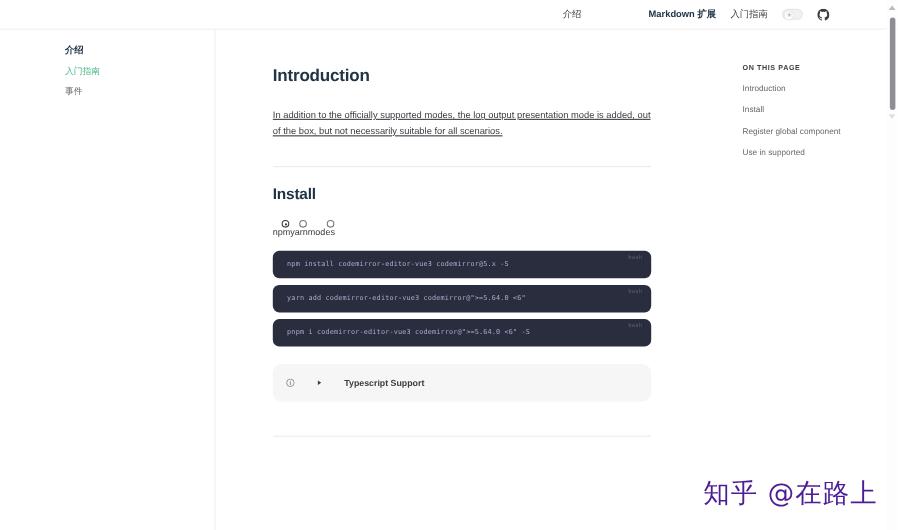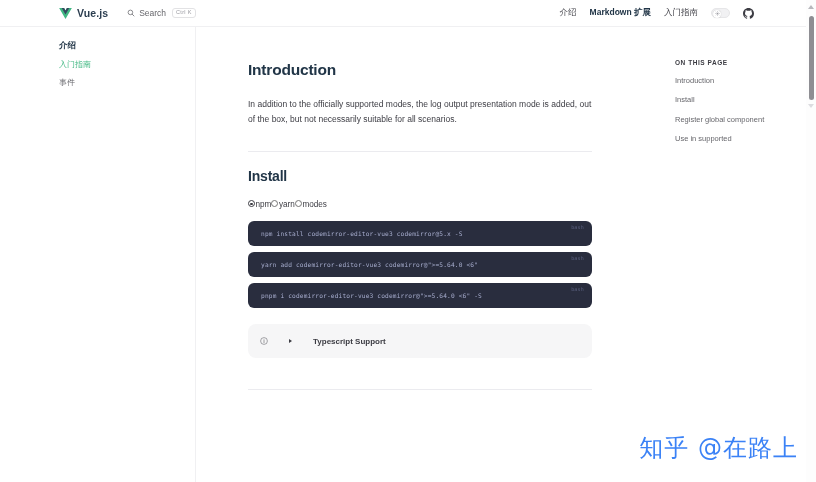--- a/index.html
+++ b/index.html
@@ -40,21 +40,21 @@
     padding:1.5px 3px 1.5px 3px; margin-left:2px; line-height:1;
     background:#fff; letter-spacing:.3px;
   }
   .hdr-right {
     margin-left:auto; display:flex; align-items:center;
     padding-right: 62px; gap:13px;
   }
   .nav-link {
     font-size:8.5px; color:#3c3c43; text-decoration:none; white-space:nowrap;
   }
-  .nav-link.strong { font-weight:600; color:#213547; }
+  .nav-link.strong { font-weight:600; color:#213547;margin-left:48px; }
   .theme-toggle {
     width:19px; height:10px; border-radius:6px;
     background:#f1f1f3; border:1px solid #e6e6e8;
     position:relative; display:inline-block; cursor:pointer;
   }
   .theme-toggle .knob {
     position:absolute; left:1px; top:.5px;
     width:8px; height:8px; border-radius:50%;
     background:#ffffff; box-shadow:0 0 1px rgba(0,0,0,.25);
     display:flex; align-items:center; justify-content:center;
@@ -110,28 +110,28 @@
     letter-spacing:-.2px;
     padding-top: 16px;
     border-top:1px solid #ebebef;
     margin-bottom: 16px;
   }
   .sec-intro { padding-bottom: 24px; }
   p.doc-p {
     font-size:8.5px; color:#3c3c43; line-height:1.78;
     margin-bottom: 13px;
   }
-  p.doc-p:last-child { margin-bottom:0; }
+  p.doc-p:last-child { margin-bottom:0;text-decoration:underline; }
   a.inline-link { color:#42b883; text-decoration:none; }
 
   .radio-row {
     display:flex; align-items:center;
     font-size:8.2px; color:#3c3c43; margin-bottom:12px;
   }
-  .radio-item { display:flex; align-items:flex-start; cursor:pointer; }
+  .radio-item { display:flex; align-items:flex-end; cursor:pointer;flex-direction:column; }
   .rdo {
     width:7px; height:7px; border-radius:50%;
     border:1px solid #767676; background:#fff;
     display:inline-block; position:relative; margin-right:.5px;
     flex:0 0 auto;
   }
   .rdo.checked { border-color:#3c3c43; }
   .rdo.checked::after {
     content:""; position:absolute; left:1.3px; top:1.3px;
     width:2.7px; height:2.7px; border-radius:50%; background:#3c3c43;
@@ -198,52 +198,31 @@
   }
   .sb-arrow.down {
     top:104px;
     border-left:3px solid transparent; border-right:3px solid transparent;
     border-top:4px solid #dcdce0;
   }
 
   
   .watermark {
     position:absolute; right:18px; bottom:18px;
-    font-size:24px; color:#3b82f6; letter-spacing:1px;
+    font-size:24px; color:#4c1d95; letter-spacing:1px;
     font-family:"DejaVu Sans","Liberation Sans",sans-serif;
     user-select:none; white-space:nowrap;
   }
 </style>
 </head>
 <body>
 
 <div class="page">
 
   <div class="header">
-    <div class="hdr-left">
-      <a class="brand" href="#">
-        <span>
-          <svg class="vue-logo" viewBox="0 0 52 45" xmlns="http://www.w3.org/2000/svg">
-            <path d="M31.8 0 26 10 20.2 0H0l26 45L52 0z" fill="#41b883"></path>
-            <path d="M31.8 0 26 10 20.2 0h-9.9l15.7 27L41.7 0z" fill="#34495e"></path>
-          </svg>
-        </span>
-        <span class="brand-name">Vue.js</span>
-      </a>
-      <div class="search-box">
-        <span>
-          <svg class="search-ico" viewBox="0 0 16 16" fill="none" xmlns="http://www.w3.org/2000/svg">
-            <circle cx="6.8" cy="6.8" r="4.6" stroke="#67676c" stroke-width="1.5"></circle>
-            <path d="M10.4 10.4 14 14" stroke="#67676c" stroke-width="1.5" stroke-linecap="round"></path>
-          </svg>
-        </span>
-        <span class="search-label">Search</span>
-        <span class="kbd">Ctrl K</span>
-      </div>
-    </div>
 
     <div class="hdr-right">
       <a class="nav-link" href="#">介绍</a>
       <a class="nav-link strong" href="#">Markdown 扩展</a>
       <a class="nav-link" href="#">入门指南</a>
       <span class="theme-toggle">
         <span class="knob">
           <span>
             <svg class="sun" viewBox="0 0 24 24" fill="none" xmlns="http://www.w3.org/2000/svg">
               <circle cx="12" cy="12" r="4.2" fill="#9a9aa0"></circle>

